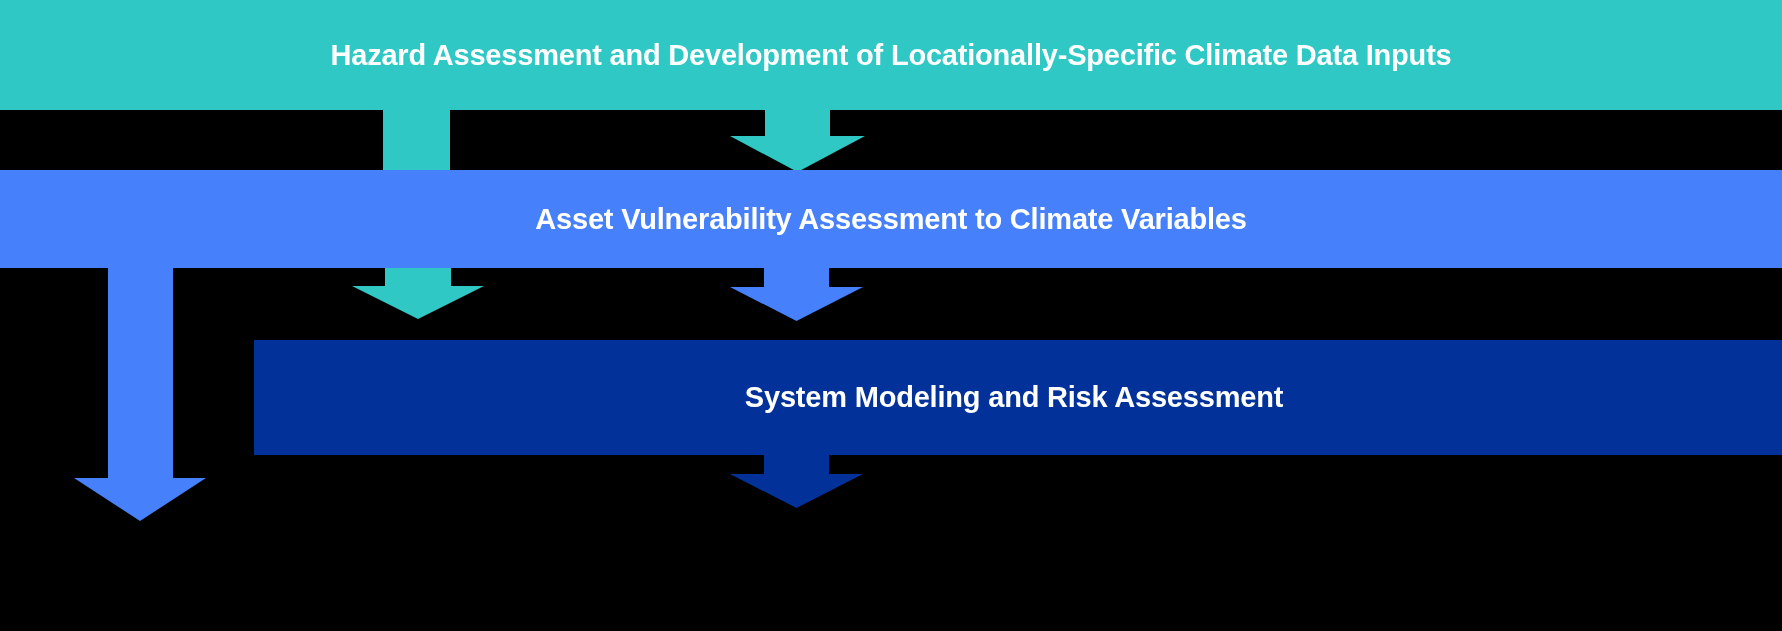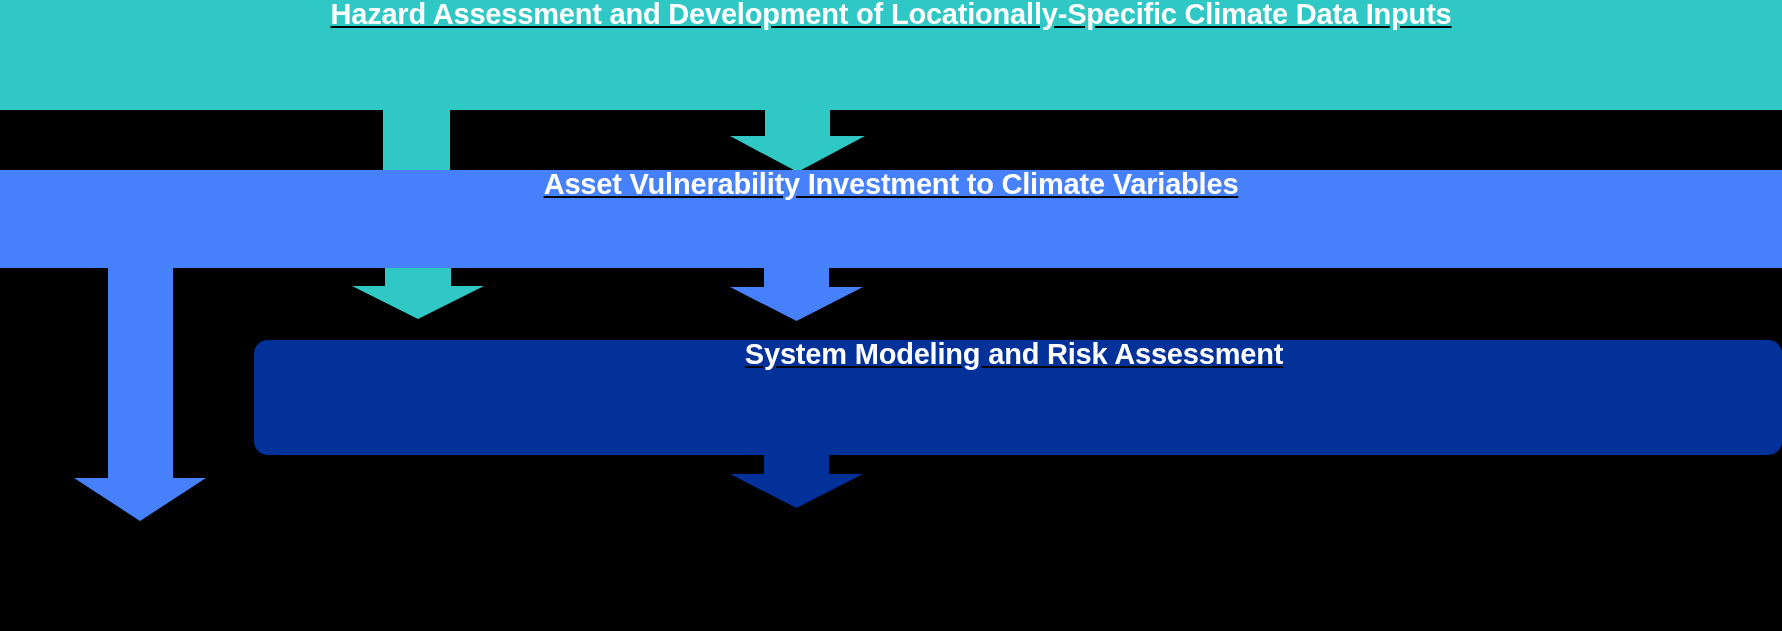--- a/index.html
+++ b/index.html
@@ -11,24 +11,23 @@
     position: relative;
     width: 1782px;
     height: 631px;
     background: #000000;
     overflow: hidden;
     font-family: "Liberation Sans", sans-serif;
   }
   .bar {
     position: absolute;
     display: flex;
-    align-items: flex-start;
+    align-items: center;
     justify-content: center;
     box-sizing: border-box;
-    text-decoration: underline;
   }
   .bar-label {
     color: #ffffff;
     font-weight: bold;
     font-size: 29px;
     letter-spacing: -0.2px;
     white-space: nowrap;
     text-align: center;
     line-height: 1;
   }
@@ -74,27 +73,27 @@
     </svg>
   </div>
 
   <div class="arrow" style="left:74px; top:266px; width:132px; height:255px;">
     <svg viewBox="0 0 132 255" preserveAspectRatio="none">
       <polygon points="34,0 99,0 99,212 132,212 66,255 0,212 34,212" fill="#4680fb"></polygon>
     </svg>
   </div>
 
   <div class="bar" style="left:0px; top:170px; width:1782px; height:98px; background:#4680fb;">
-    <span class="bar-label">Asset Vulnerability Investment to Climate Variables</span>
+    <span class="bar-label">Asset Vulnerability Assessment to Climate Variables</span>
   </div>
 
   <div class="arrow" style="left:730px; top:453px; width:133px; height:55px;">
     <svg viewBox="0 0 133 55" preserveAspectRatio="none">
       <polygon points="34,0 99,0 99,21 133,21 66.5,55 0,21 34,21" fill="#03319a"></polygon>
     </svg>
   </div>
 
-  <div class="bar" style="left:254px; top:340px; width:1528px; height:115px; background:#03319a;border-radius:14px;">
+  <div class="bar" style="left:254px; top:340px; width:1528px; height:115px; background:#03319a;">
     <span class="bar-label" style="margin-left:-8px;">System Modeling and Risk Assessment</span>
   </div>
 
 
 </div>
 
 </body></html>

